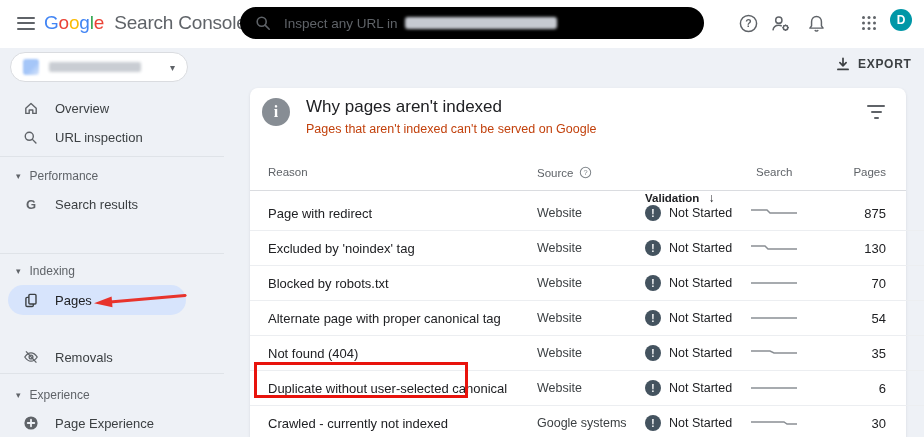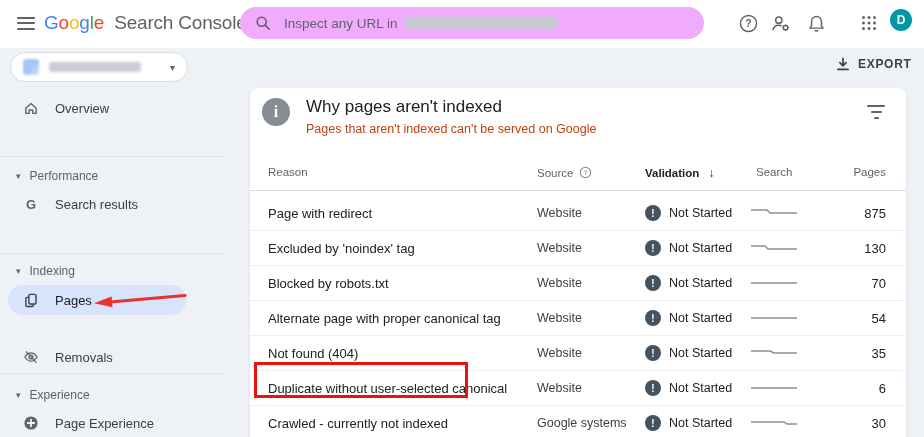--- a/index.html
+++ b/index.html
@@ -4,21 +4,21 @@
 <style>
   html,body{margin:0;padding:0;background:#eef1f6;}
   #app{position:relative;width:924px;height:437px;overflow:hidden;background:#eef1f6;
        font-family:"Liberation Sans",sans-serif;-webkit-font-smoothing:antialiased;}
   
   .topbar{position:absolute;left:0;top:0;width:924px;height:48px;background:#fff;}
   .hamb{position:absolute;left:17px;top:17px;width:18px;height:13px;cursor:pointer;}
   .hamb span{display:block;height:2px;background:#5f6368;margin-bottom:3.4px;border-radius:1px;}
   .logo{position:absolute;left:44px;top:12px;font-size:19px;letter-spacing:-.2px;white-space:nowrap;}
   .logo .suffix{color:#5f6368;margin-left:5px;}
-  .search{position:absolute;left:240px;top:7px;width:464px;height:32px;background:#f0abfc;
+  .search{position:absolute;left:240px;top:7px;width:464px;height:32px;background:#000000;
           border-radius:16px;display:flex;align-items:center;padding:0 15px;box-sizing:border-box;}
   .search-text{margin-left:13px;font-size:13.5px;color:#5f6368;white-space:nowrap;}
   .blur-block{height:12px;border-radius:3px;background:#c6cad1;filter:blur(1.6px);}
   .tb-icon{position:absolute;top:10px;width:26px;height:26px;display:flex;align-items:center;
            justify-content:center;color:#5f6368;cursor:pointer;}
   .avatar{position:absolute;left:890px;top:9px;width:22px;height:22px;border-radius:50%;
           background:#0097a7;color:#fff;font-size:12px;font-weight:bold;display:flex;
           align-items:center;justify-content:center;cursor:pointer;}
   
   .prop-pill{position:absolute;left:10px;top:52px;width:178px;height:30px;background:#fff;
@@ -43,21 +43,21 @@
   .card{position:absolute;left:250px;top:88px;width:656px;height:349px;background:#fff;
         border-radius:8px 8px 0 0;box-shadow:0 1px 3px rgba(60,64,67,.13);}
   .info-circle{position:absolute;left:12px;top:10px;width:28px;height:28px;border-radius:50%;
                background:#878d94;color:#fff;display:flex;align-items:center;justify-content:center;
                font-family:"Liberation Serif",serif;font-weight:bold;font-size:16px;}
   .card-title{position:absolute;left:56px;top:9px;font-size:17px;color:#202124;}
   .card-sub{position:absolute;left:56px;top:34px;font-size:12.5px;color:#c2410c;}
   .filter{position:absolute;left:616px;top:17px;width:20px;height:14px;cursor:pointer;}
   .filter i{position:absolute;height:2px;background:#5f6368;border-radius:1px;}
   .hdr{position:absolute;top:78px;font-size:11.5px;color:#5f6368;cursor:pointer;white-space:nowrap;}
-  .hdr.bold{font-weight:bold;color:#202124;}
+  .hdr.bold{font-weight:bold;color:#202124;margin-top:25px;}
   .hdr-sep{position:absolute;left:0;top:102px;width:656px;border-top:1px solid #dadce0;}
   .row{position:absolute;left:0;width:684px;height:35px;border-bottom:1px solid #eceef1;
        box-sizing:border-box;cursor:pointer;margin-top:6px;}
   .c-reason{position:absolute;left:18px;top:10px;font-size:13px;color:#202124;white-space:nowrap;}
   .c-source{position:absolute;left:287px;top:10px;font-size:12.5px;color:#3c4043;white-space:nowrap;}
   .badge{position:absolute;left:395px;top:9px;width:16px;height:16px;border-radius:50%;
          background:#44535f;color:#fff;font-size:10px;font-weight:bold;display:flex;
          align-items:center;justify-content:center;}
   .c-valid{position:absolute;left:419px;top:10px;font-size:12.5px;font-weight:500;color:#202124;white-space:nowrap;}
   .c-spark{position:absolute;left:500px;top:11px;width:48px;height:12px;}
@@ -136,20 +136,29 @@
   </div>
 
   <div class="side-item" style="top:94px;">
     <span class="ic">
         <svg width="16" height="16" viewBox="0 0 16 16" fill="none" stroke="#5f6368" stroke-width="1.4" stroke-linejoin="round">
           <path d="M2.8 8.2 8 3.6l5.2 4.6v5.2H9.8V10H6.2v3.4H2.8z"></path>
         </svg>
       </span>
     <span class="lbl">Overview</span>
   </div>
+  <div class="side-item" style="top:123px;">
+    <span class="ic">
+        <svg width="15" height="15" viewBox="0 0 16 16">
+          <circle cx="6.7" cy="6.7" r="4.3" fill="none" stroke="#5f6368" stroke-width="1.5"></circle>
+          <line x1="10" y1="10" x2="13.8" y2="13.8" stroke="#5f6368" stroke-width="1.5" stroke-linecap="round"></line>
+        </svg>
+      </span>
+    <span class="lbl">URL inspection</span>
+  </div>
 
   <div class="side-div" style="top:156px;"></div>
 
   <div class="side-section" style="top:168px;">
     <span class="caret">▾</span>
     <span>Performance</span>
   </div>
   <div class="side-item" style="top:190px;">
     <span class="ic">
         <svg width="16" height="16" viewBox="0 0 16 16">

